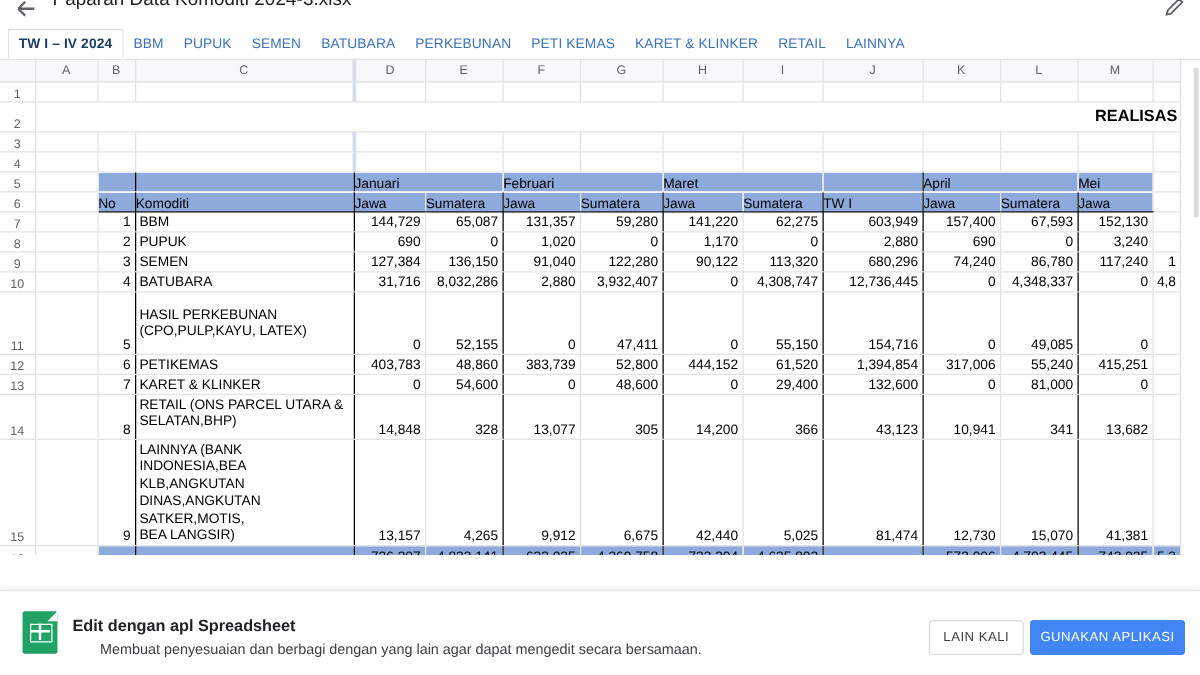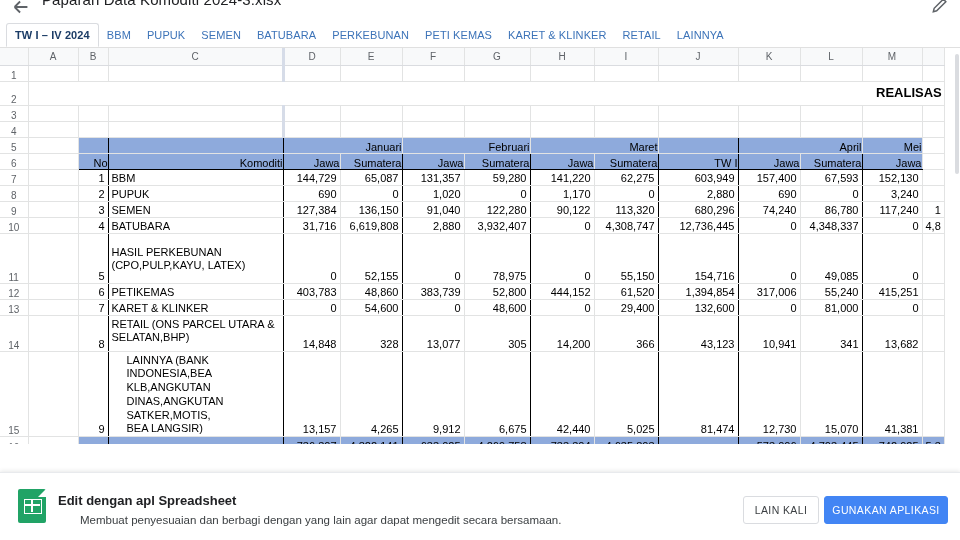--- a/index.html
+++ b/index.html
@@ -108,21 +108,21 @@
   
   .cell { padding: 0 3px; line-height: 1.15; }
   .num  { text-align: right; }
   .lft  { text-align: left; }
 
   
   .b    { border-right: 1px solid #000 !important; }
   .bl   { border-left: 1px solid #000 !important; }
   .bb   { border-bottom: 1px solid #000 !important; }
   .bt   { border-top: 1px solid #000 !important; }
-  .hdr  { background: #8eaadc !important; font-weight: bold; text-align: right; vertical-align: middle; }
+  .hdr  { background: #8eaadc !important; font-weight: bold; text-align: left; vertical-align: middle; }
   .tot  { background: #8eaadc !important; font-weight: bold; }
   .big  { font-size: 13px; font-weight: bold; }
 
   
   .promo {
     position: absolute; left: 0; bottom: 0;
     width: 960px; height: 68px;
     background: #fff;
     border-top: 1px solid #e8eaed;
     box-shadow: 0 -1px 4px rgba(60,64,67,.12);
@@ -485,21 +485,21 @@
         <td class="bl b">
               <div class="cell num">4</div>
             </td>
         <td class="b frozen">
               <div class="cell lft">BATUBARA</div>
             </td>
         <td>
               <div class="cell num">31,716</div>
             </td>
         <td class="b">
-              <div class="cell num">6,619,808</div>
+              <div class="cell num">8,032,286</div>
             </td>
         <td>
               <div class="cell num">2,880</div>
             </td>
         <td class="b">
               <div class="cell num">3,932,407</div>
             </td>
         <td>
               <div class="cell num">0</div>
             </td>
@@ -535,21 +535,21 @@
         <td>
               <div class="cell num">0</div>
             </td>
         <td class="b">
               <div class="cell num">52,155</div>
             </td>
         <td>
               <div class="cell num">0</div>
             </td>
         <td class="b">
-              <div class="cell num">78,975</div>
+              <div class="cell num">47,411</div>
             </td>
         <td>
               <div class="cell num">0</div>
             </td>
         <td class="b">
               <div class="cell num">55,150</div>
             </td>
         <td class="b">
               <div class="cell num">154,716</div>
             </td>
@@ -699,21 +699,21 @@
             </td>
       </tr>
 
       <tr style="height:74px">
         <td class="rowhdr">15</td>
         <td></td>
         <td class="bl b">
               <div class="cell num">9</div>
             </td>
         <td class="b frozen" style="vertical-align:top">
-          <div class="cell lft" style="white-space:normal; padding-top:2px; line-height:1.25; width:96px;margin-left:15px;">LAINNYA (BANK INDONESIA,BEA KLB,ANGKUTAN DINAS,ANGKUTAN SATKER,MOTIS, BEA LANGSIR)</div>
+          <div class="cell lft" style="white-space:normal; padding-top:2px; line-height:1.25; width:96px;">LAINNYA (BANK INDONESIA,BEA KLB,ANGKUTAN DINAS,ANGKUTAN SATKER,MOTIS, BEA LANGSIR)</div>
         </td>
         <td>
               <div class="cell num">13,157</div>
             </td>
         <td class="b">
               <div class="cell num">4,265</div>
             </td>
         <td>
               <div class="cell num">9,912</div>
             </td>

